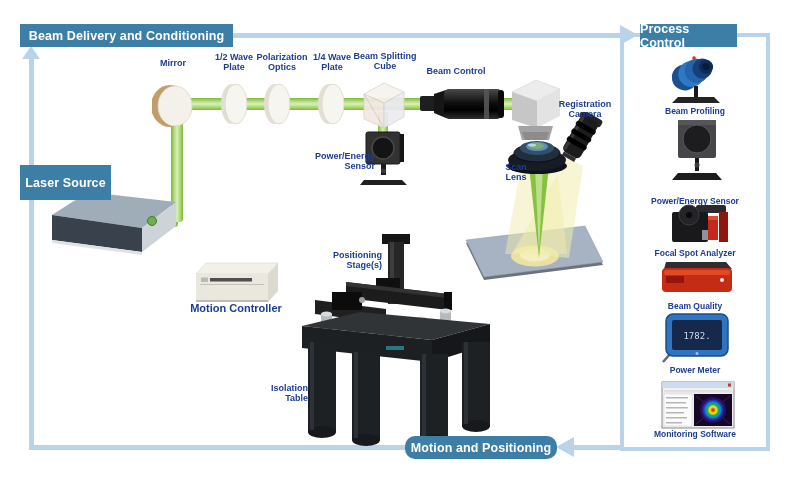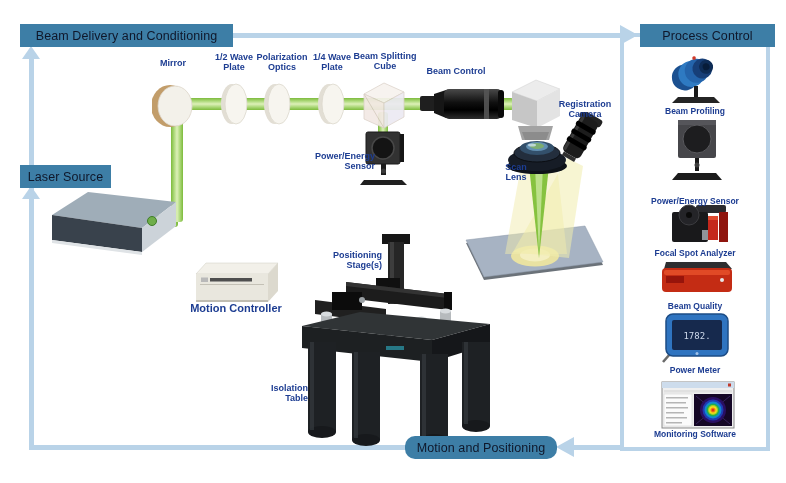--- a/index.html
+++ b/index.html
@@ -6,21 +6,21 @@
   .stage{position:relative;width:786px;height:483px;background:#fff;overflow:hidden;
          font-family:"Liberation Sans","DejaVu Sans",sans-serif;}
   
   .flow{position:absolute;background:#B9D3E8;z-index:1;}
   .pc-box{position:absolute;border:4px solid #B9D3E8;z-index:1;background:transparent;}
   .arr{position:absolute;width:0;height:0;z-index:2;}
   .arr-up{border-left:9px solid transparent;border-right:9px solid transparent;border-bottom:13px solid #B9D3E8;}
   .arr-right{border-top:10px solid transparent;border-bottom:10px solid transparent;border-left:18px solid #B9D3E8;}
   .arr-left{border-top:10px solid transparent;border-bottom:10px solid transparent;border-right:18px solid #B9D3E8;}
   
-  .banner{position:absolute;background:#3D7EA6;color:#0f172a;font-weight:normal;font-size:12.5px;
+  .banner{position:absolute;background:#3D7EA6;color:#ffffff;font-weight:bold;font-size:12.5px;
           display:flex;align-items:center;justify-content:center;z-index:5;letter-spacing:.1px;}
   
   .beam-h{position:absolute;z-index:2;border-radius:3px;
           background:linear-gradient(to bottom,#7dbb3c 0%,#b5dd85 30%,#ddf0b8 50%,#b5dd85 70%,#7dbb3c 100%);}
   .beam-v{position:absolute;z-index:2;border-radius:3px;
           background:linear-gradient(to right,#7dbb3c 0%,#b5dd85 30%,#ddf0b8 50%,#b5dd85 70%,#7dbb3c 100%);}
   
   .lbl{position:absolute;color:#1D3D92;font-weight:bold;font-size:9px;line-height:10px;z-index:4;}
   .c{text-align:center;} .r{text-align:right;}
   .pc-lbl{position:absolute;left:620px;width:150px;color:#1D3D92;font-weight:bold;font-size:8.5px;
@@ -195,22 +195,22 @@
       <rect x="174" y="116" width="28" height="84" fill="#1e2124"></rect>
         <ellipse cx="188" cy="200" rx="14" ry="6" fill="#17191c"></ellipse>
       <rect x="22" y="116" width="4" height="88" fill="#343a3e" opacity="0.7"></rect>
       <rect x="66" y="126" width="4" height="86" fill="#343a3e" opacity="0.7"></rect>
       <rect x="134" y="128" width="4" height="84" fill="#343a3e" opacity="0.7"></rect>
       <rect x="176" y="116" width="4" height="82" fill="#343a3e" opacity="0.7"></rect>
     </g>
   </svg>
 
   <div class="banner" style="left:20px;top:24px;width:213px;height:23px;">Beam Delivery and Conditioning</div>
-  <div class="banner" style="left:20px;top:165px;width:91px;height:23px;">Laser Source</div>
-  <div class="banner" style="left:640px;top:24px;width:135px;height:23px;">Process Control</div>
+  <div class="banner" style="left:20px;top:165px;width:91px;height:35px;">Laser Source</div>
+  <div class="banner" style="left:640px;top:24px;width:97px;height:23px;">Process Control</div>
   <div class="banner" style="left:405px;top:436px;width:152px;height:23px;border-radius:10px;">Motion and Positioning</div>
 
   <div class="lbl c" style="left:150px;top:58px;width:46px;">Mirror</div>
   <div class="lbl c" style="left:207px;top:52px;width:54px;">
     <div>1/2 Wave</div>
     <div>Plate</div>
   </div>
   <div class="lbl c" style="left:252px;top:52px;width:60px;">
     <div>Polarization</div>
     <div>Optics</div>

